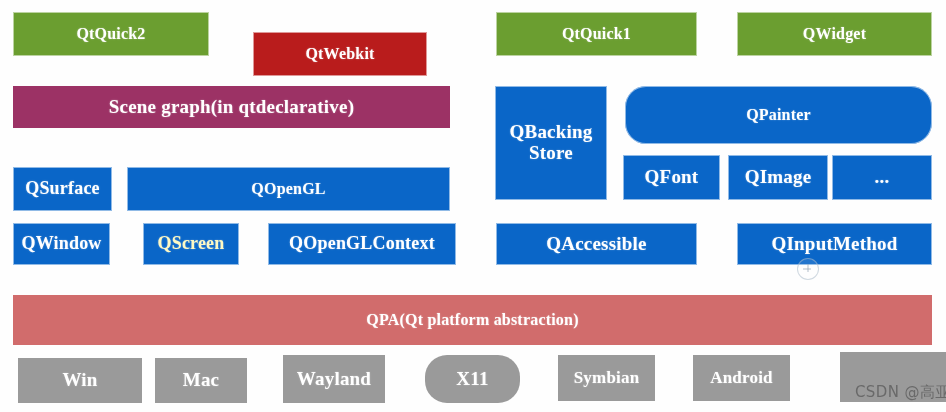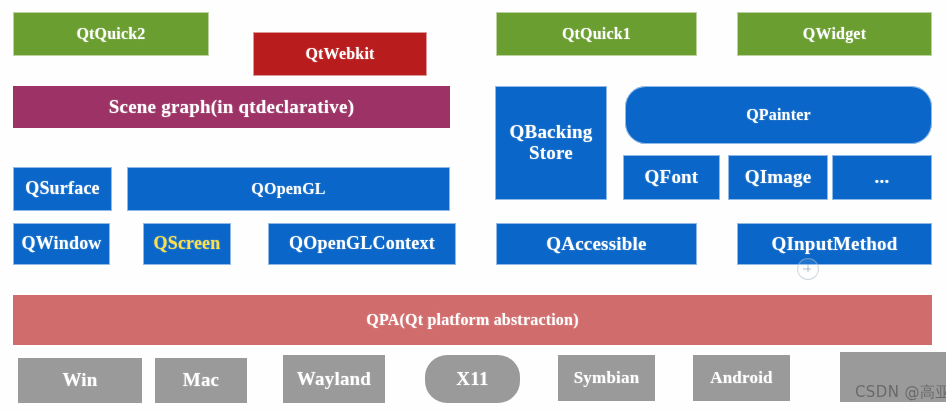--- a/index.html
+++ b/index.html
@@ -104,21 +104,21 @@
       <div class="box blue f19" style="left: 623px; top: 155px; width: 97px; height: 45px; background: rgb(10, 102, 200); color: rgb(255, 255, 255); pointer-events: auto; white-space: pre-line;">QFont</div>
       <div class="box blue f19" style="left: 728px; top: 155px; width: 100px; height: 45px; background: rgb(10, 102, 200); color: rgb(255, 255, 255); pointer-events: auto; white-space: pre-line;">QImage</div>
       <div class="box blue f19" style="left: 832px; top: 155px; width: 100px; height: 45px; background: rgb(10, 102, 200); color: rgb(255, 255, 255); pointer-events: auto; white-space: pre-line;">...</div>
     </div>
     <div style="position: absolute; left: 0px; top: 12px; width: 100%; height: 100%; pointer-events: none;">
       <div class="box blue f18" style="left: 13px; top: 155px; width: 99px; height: 44px; background: rgb(10, 102, 200); color: rgb(255, 255, 255); pointer-events: auto; white-space: pre-line;">QSurface</div>
       <div class="box blue f20" style="left: 127px; top: 155px; width: 323px; height: 44px; background: rgb(10, 102, 200); color: rgb(255, 255, 255); pointer-events: auto; white-space: pre-line; text-align: right;">QOpenGL</div>
     </div>
     <div style="position: absolute; left: 0px; top: 0px; width: 100%; height: 100%; pointer-events: none;">
       <div class="box blue f18" style="left: 13px; top: 223px; width: 97px; height: 42px; background: rgb(10, 102, 200); color: rgb(255, 255, 255); pointer-events: auto; white-space: pre-line;">QWindow</div>
-      <div class="box blue f18" style="left: 143px; top: 223px; width: 88px; height: 42px; background: rgb(10, 102, 200); color: #fde047; pointer-events: auto; white-space: pre-line; text-align: right;">QScreen</div>
+      <div class="box blue f18" style="left: 143px; top: 223px; width: 96px; height: 42px; background: rgb(10, 102, 200); color: #fef9c3; pointer-events: auto; white-space: pre-line; text-align: right;">QScreen</div>
       <div class="box blue f18" style="left: 268px; top: 223px; width: 188px; height: 42px; background: rgb(10, 102, 200); color: rgb(255, 255, 255); pointer-events: auto; white-space: pre-line;">QOpenGLContext</div>
       <div class="box blue f19" style="left: 496px; top: 223px; width: 201px; height: 42px; background: rgb(10, 102, 200); color: rgb(255, 255, 255); pointer-events: auto; white-space: pre-line; text-align: right;">QAccessible</div>
       <div class="box blue f19" style="left: 737px; top: 223px; width: 195px; height: 42px; background: rgb(10, 102, 200); color: rgb(255, 255, 255); pointer-events: auto; white-space: pre-line;">QInputMethod</div>
     </div>
     <div style="position: absolute; left: 0px; top: 0px; width: 100%; height: 100%; pointer-events: none;">
       <div class="box red f20" style="left: 13px; top: 295px; width: 919px; height: 50px; background: rgb(209, 108, 108); color: rgb(255, 255, 255); pointer-events: auto; white-space: pre-line;">QPA(Qt platform abstraction)</div>
     </div>
     <div style="position: absolute; left: 0px; top: 0px; width: 100%; height: 100%; pointer-events: none;">
       <div class="box grey f19" style="left: 18px; top: 358px; width: 124px; height: 45px; background: rgb(154, 154, 154); color: rgb(255, 255, 255); pointer-events: auto; white-space: pre-line;">Win</div>
       <div class="box grey f19" style="left: 155px; top: 358px; width: 92px; height: 45px; background: rgb(154, 154, 154); color: rgb(255, 255, 255); pointer-events: auto; white-space: pre-line;">Mac</div>

